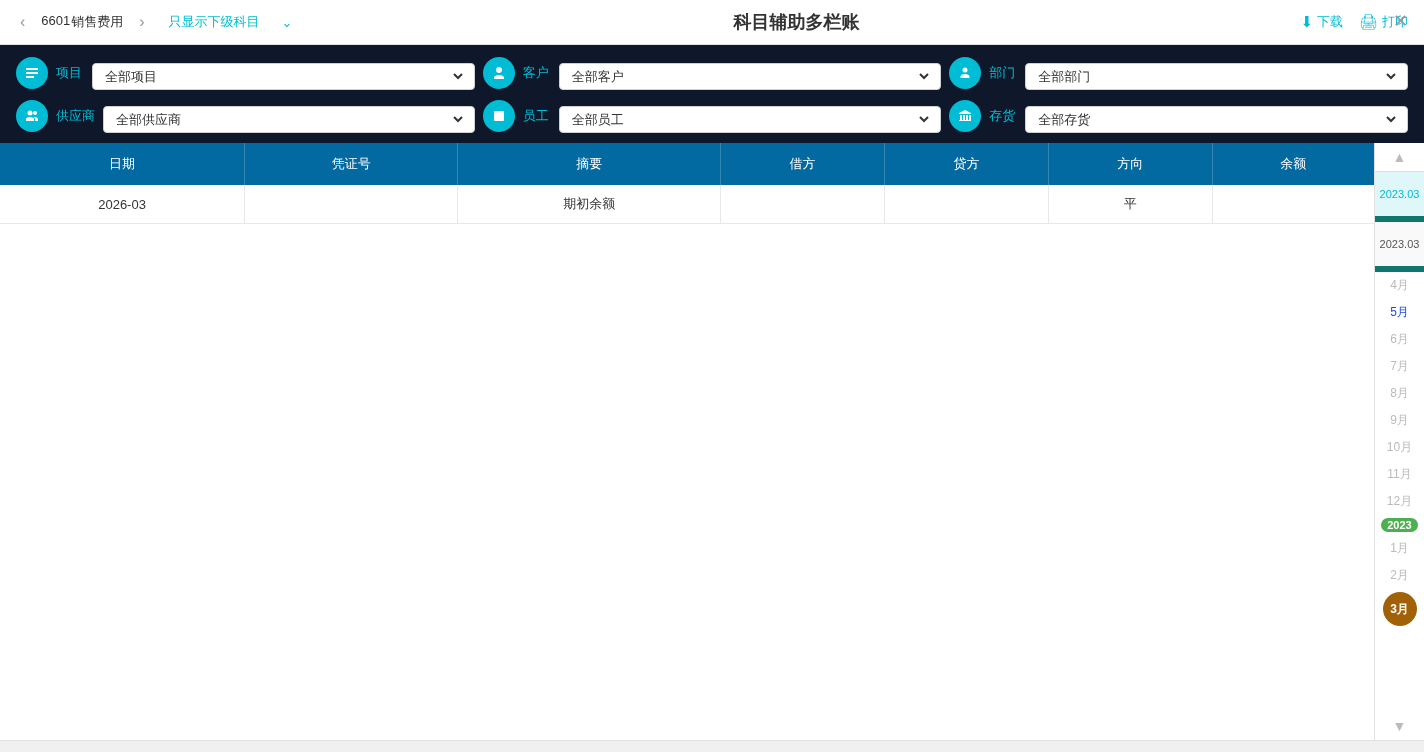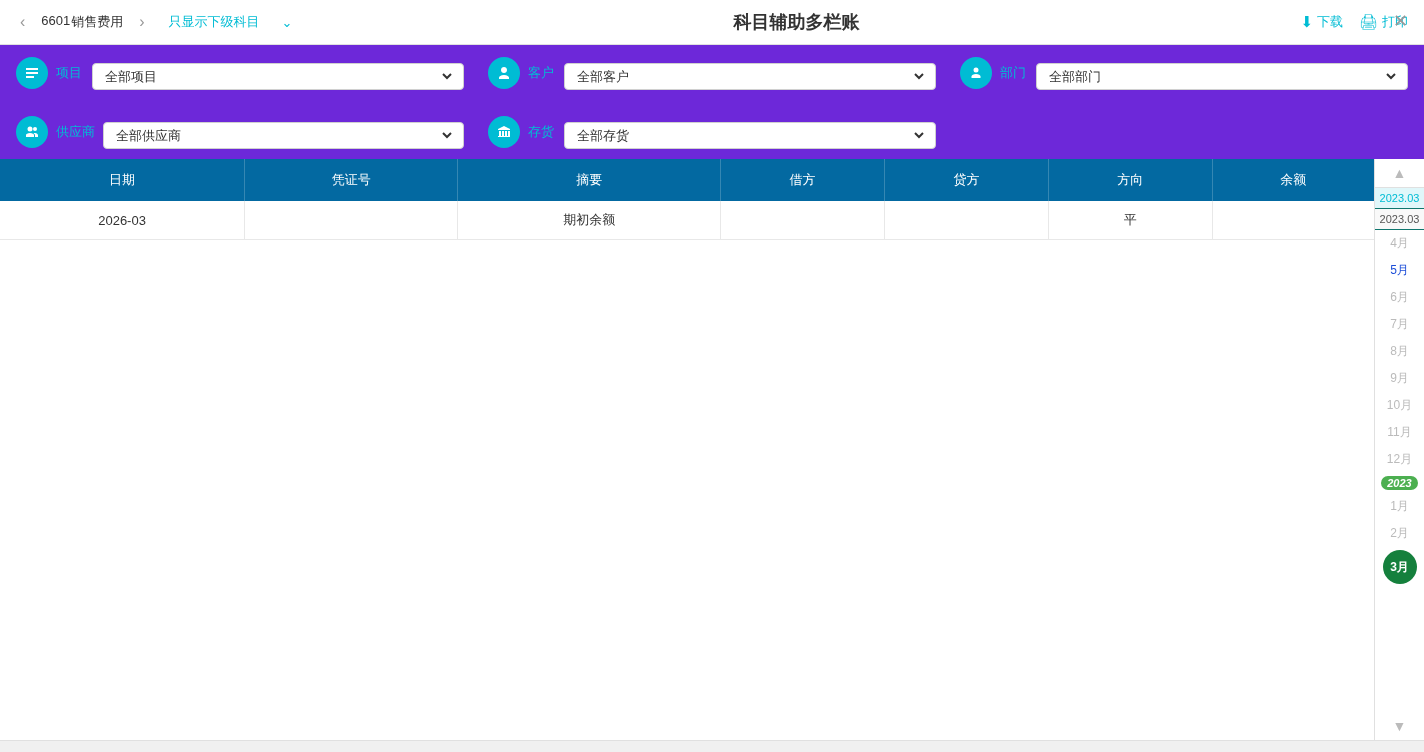--- a/index.html
+++ b/index.html
@@ -11,21 +11,21 @@
     .header { display: flex; align-items: center; padding: 10px 16px; border-bottom: 1px solid #e0e0e0; gap: 12px; }
     .nav-btn { background: none; border: none; cursor: pointer; color: #999; font-size: 16px; padding: 2px 4px; }
     .account-code { display: flex; align-items: flex-start; gap: 1px; }
     .account-code span { color: #333; font-size: 13px; }
     .filter-dropdown { display: flex; align-items: center; gap: 22px; cursor: pointer; color: #00bcd4; font-size: 13px; margin-left: 8px; }
     .title { flex: 1; text-align: center; font-size: 18px; font-weight: bold; color: #333; }
     .header-actions { display: flex; align-items: center; gap: 16px; }
     .action-btn { display: flex; align-items: center; gap: 4px; cursor: pointer; color: #00bcd4; font-size: 13px; background: none; border: none; }
     
     
-    .filters { padding: 10px 16px; display: grid; grid-template-columns: repeat(3, 1fr); gap: 24px; background: #6d28d9; }
+    .filters { padding: 10px 16px; display: grid; grid-template-columns: repeat(3, 1fr); gap: 8px; background: #0f172a; }
     .filter-row { display: flex; align-items: center; gap: 8px; }
     .filter-icon { width: 32px; height: 32px; border-radius: 50%; background: #00bcd4; display: flex; align-items: center; justify-content: center; color: white; font-size: 14px; flex-shrink: 0; }
     .filter-label { color: #00bcd4; font-size: 13px; min-width: 28px; flex-shrink: 0; }
     .filter-select { flex: 1; border: 1px solid #d0d0d0; border-radius: 4px; padding: 4px 8px; font-size: 13px; color: #333; display: flex; align-items: center; justify-content: space-between; cursor: pointer; background: #fff; margin-top: 8px; }
     .filter-select select { flex: 1; border: none; background: none; font-size: 13px; color: #333; cursor: pointer; outline: none; }
     
     
     .table-container { flex: 1; display: flex; overflow: hidden; }
     .table-wrapper { flex: 1; overflow: auto; }
     
@@ -36,21 +36,21 @@
     thead th:last-child { border-right: none; }
     tbody tr { border-bottom: 1px solid #e8e8e8; }
     tbody td { padding: 10px 8px; text-align: center; font-size: 13px; border-right: 1px solid #e8e8e8; }
     tbody td:last-child { border-right: none; }
     
     
     .month-nav { width: 50px; background: #fff; border-left: 1px solid #e0e0e0; display: flex; flex-direction: column; align-items: center; overflow: hidden; }
     .month-nav-item { width: 100%; text-align: center; padding: 6px 4px; cursor: pointer; font-size: 12px; color: #bbb; position: relative; }
     .month-nav-scroll-btn { width: 100%; text-align: center; padding: 6px 0; cursor: pointer; color: #bbb; font-size: 14px; }
     .year-badge { background: #4caf50; color: white; border-radius: 10px; padding: 1px 6px; font-size: 11px; font-weight: bold; }
-    .month-nav-period { color: #555; font-size: 12px; padding: 4px 2px; width: 100%; text-align: center; border-bottom: 1px solid #0f766e; background: #f9f9f9; cursor: pointer; }
+    .month-nav-period { color: #555; font-size: 12px; padding: 16px 2px; width: 100%; text-align: center; border-bottom: 6px solid #0f766e; background: #f9f9f9; cursor: pointer; }
     .month-nav-period.first { border-top: 1px solid #e0e0e0; }
     
     
     .close-btn { position: absolute; top: 10px; right: 16px; background: none; border: none; font-size: 18px; cursor: pointer; color: #999; }
     
     
     .bottom-scroll { height: 12px; background: #f0f0f0; border-top: 1px solid #e0e0e0; }
   </style>
 </head>
 <body>
@@ -142,20 +142,36 @@
           </svg>
       </div>
       <span class="filter-label">供应商</span>
       <div class="filter-select">
         <select>
           <option>全部供应商</option>
         </select>
       </div>
     </div>
 
+    <div class="filter-row">
+      <div class="filter-icon" style="background:#00bcd4;">
+        <svg width="16" height="16" viewBox="0 0 16 16" fill="white">
+            <rect x="3" y="3" width="10" height="10" rx="1"></rect>
+            <rect x="5" y="5" width="2" height="2"></rect>
+            <rect x="5" y="8" width="6" height="1"></rect>
+            <rect x="5" y="10" width="4" height="1"></rect>
+          </svg>
+      </div>
+      <span class="filter-label">员工</span>
+      <div class="filter-select">
+        <select>
+          <option>全部员工</option>
+        </select>
+      </div>
+    </div>
 
     <div class="filter-row">
       <div class="filter-icon" style="background:#00bcd4;">
         <svg width="16" height="16" viewBox="0 0 16 16" fill="white">
             <path d="M8 2L2 5v1h12V5L8 2zm-5 5v5h2V7H3zm3 0v5h2V7H6zm3 0v5h2V7H9zm3 0v5h2V7h-2zm-9 5H2v1h12v-1H3z"></path>
           </svg>
       </div>
       <span class="filter-label">存货</span>
       <div class="filter-select">
         <select>
@@ -204,29 +220,29 @@
       <div class="month-nav-item" style="font-size:12px; color:#bbb; padding:5px 2px;">4月</div>
       <div class="month-nav-item" style="font-size:12px; color:#1d4ed8; padding:5px 2px;">5月</div>
       <div class="month-nav-item" style="font-size:12px; color:#bbb; padding:5px 2px;">6月</div>
       <div class="month-nav-item" style="font-size:12px; color:#bbb; padding:5px 2px;">7月</div>
       <div class="month-nav-item" style="font-size:12px; color:#bbb; padding:5px 2px;">8月</div>
       <div class="month-nav-item" style="font-size:12px; color:#bbb; padding:5px 2px;">9月</div>
       <div class="month-nav-item" style="font-size:12px; color:#bbb; padding:5px 2px;">10月</div>
       <div class="month-nav-item" style="font-size:12px; color:#bbb; padding:5px 2px;">11月</div>
       <div class="month-nav-item" style="font-size:12px; color:#bbb; padding:5px 2px;">12月</div>
 
-      <div style="display:flex; justify-content:flex-start; padding:3px 0;font-style:italic;">
+      <div style="display:flex; justify-content:flex-start; padding:3px 0;">
         <span class="year-badge">2023</span>
       </div>
 
       <div class="month-nav-item" style="font-size:12px; color:#bbb; padding:5px 2px;">1月</div>
       <div class="month-nav-item" style="font-size:12px; color:#bbb; padding:5px 2px;">2月</div>
 
       <div style="display:flex; justify-content:center; padding:3px 0;">
-        <div style="background:#15803d; color:white; border-radius:50%; width:34px; height:34px; display:flex; align-items:center; justify-content:center; font-size:12px; font-weight:bold; cursor:pointer;">3月</div>
+        <div style="background:#a16207; color:white; border-radius:50%; width:34px; height:34px; display:flex; align-items:center; justify-content:center; font-size:12px; font-weight:bold; cursor:pointer;">3月</div>
       </div>
 
       <div class="month-nav-scroll-btn" style="margin-top:auto;">
         <span>▼</span>
       </div>
     </div>
   </div>
 
   <div class="bottom-scroll"></div>
 

